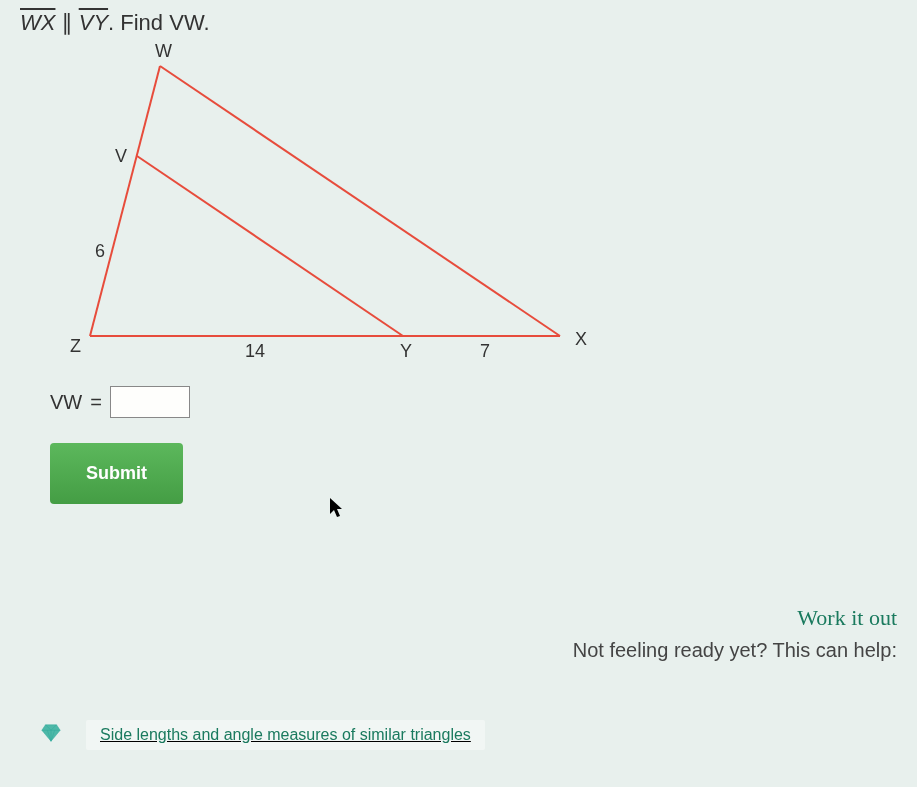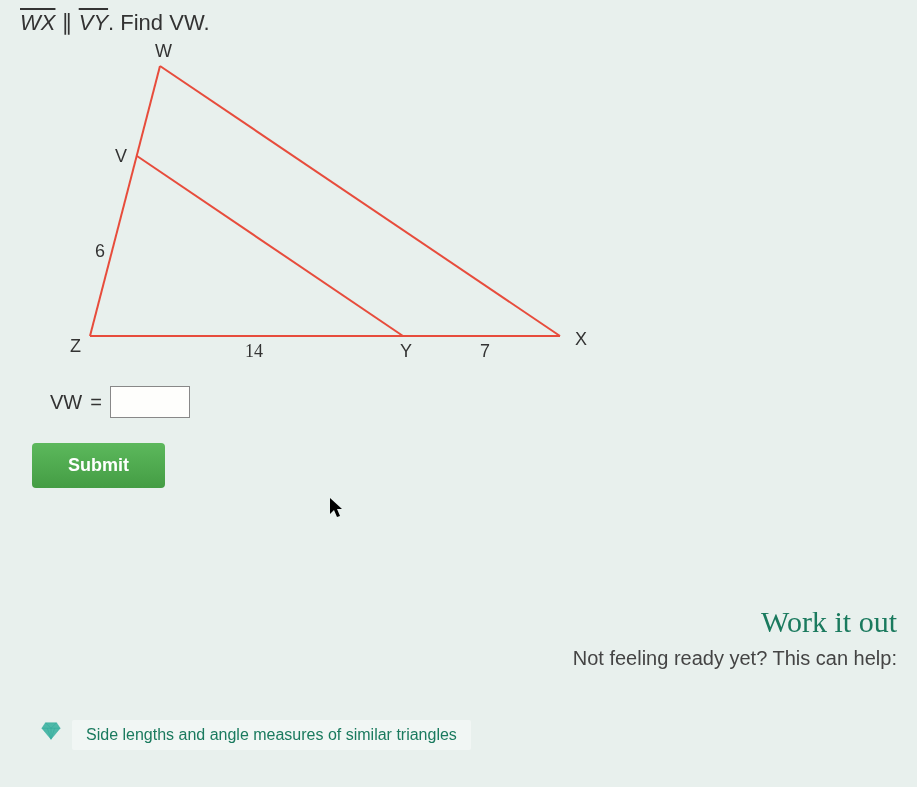--- a/index.html
+++ b/index.html
@@ -52,62 +52,63 @@
     .answer-input {
       width: 80px;
       height: 32px;
       border: 1px solid #888;
       background: #fefefc;
       padding: 4px 6px;
       font-size: 16px;
     }
     .submit-btn {
       margin-top: 25px;
-      margin-left: 12px;
+      margin-left: 30px;
       background: #4CAF50;
       background: linear-gradient(to bottom, #5cb85c, #449d44);
       color: white;
       border: none;
       border-radius: 4px;
-      padding: 12px 36px;
+      padding: 20px 36px;
       font-size: 18px;
       font-weight: bold;
       cursor: pointer;
     }
     .cursor {
       position: absolute;
       left: 330px;
       top: 498px;
       font-size: 20px;
       color: #000;
     }
     .help-section {
       position: absolute;
       right: 20px;
       top: 605px;
       text-align: right;
     }
     .work-it-out {
       font-family: Georgia, serif;
-      font-size: 30px;
+      font-size: 22px;
       color: #1a7a5e;
       margin-bottom: 8px;
     }
     .not-ready {
       font-size: 20px;
       color: #444;
       text-align: right;
     }
     .help-link-row {
       position: absolute;
       left: 40px;
       top: 720px;
       display: flex;
-      align-items: flex-start;
-      gap: 10px;
+      align-items: center;
+      gap: 24px;
+      text-decoration: underline;
     }
     .diamond-icon {
       width: 22px;
       height: 22px;
       color: #2aa89a;
     }
     .help-link {
       background: rgba(255,255,255,0.4);
       padding: 6px 14px;
       font-size: 16px;
@@ -132,21 +133,21 @@
     <line x1="60" y1="290" x2="130" y2="20" stroke="#e74c3c" stroke-width="2"></line>
     <line x1="130" y1="20" x2="530" y2="290" stroke="#e74c3c" stroke-width="2"></line>
     <line x1="60" y1="290" x2="530" y2="290" stroke="#e74c3c" stroke-width="2"></line>
 
     <line x1="107" y1="110" x2="373" y2="290" stroke="#e74c3c" stroke-width="2"></line>
   </svg>
   <div class="diagram-label" style="left:125px; top:-5px;">W</div>
   <div class="diagram-label" style="left:85px; top:100px;">V</div>
   <div class="diagram-label" style="left:65px; top:195px;">6</div>
   <div class="diagram-label" style="left:40px; top:290px;">Z</div>
-  <div class="diagram-label" style="left:215px; top:295px;font-family:Liberation Serif, serif;">14</div>
+  <div class="diagram-label" style="left:215px; top:295px;">14</div>
   <div class="diagram-label" style="left:370px; top:295px;">Y</div>
   <div class="diagram-label" style="left:450px; top:295px;">7</div>
   <div class="diagram-label" style="left:545px; top:283px;">X</div>
 </div>
 
 <div class="answer-row">
   <span class="italic">VW</span>
   <span>=</span>
   <input type="text" class="answer-input" value="" style="">
 </div>

